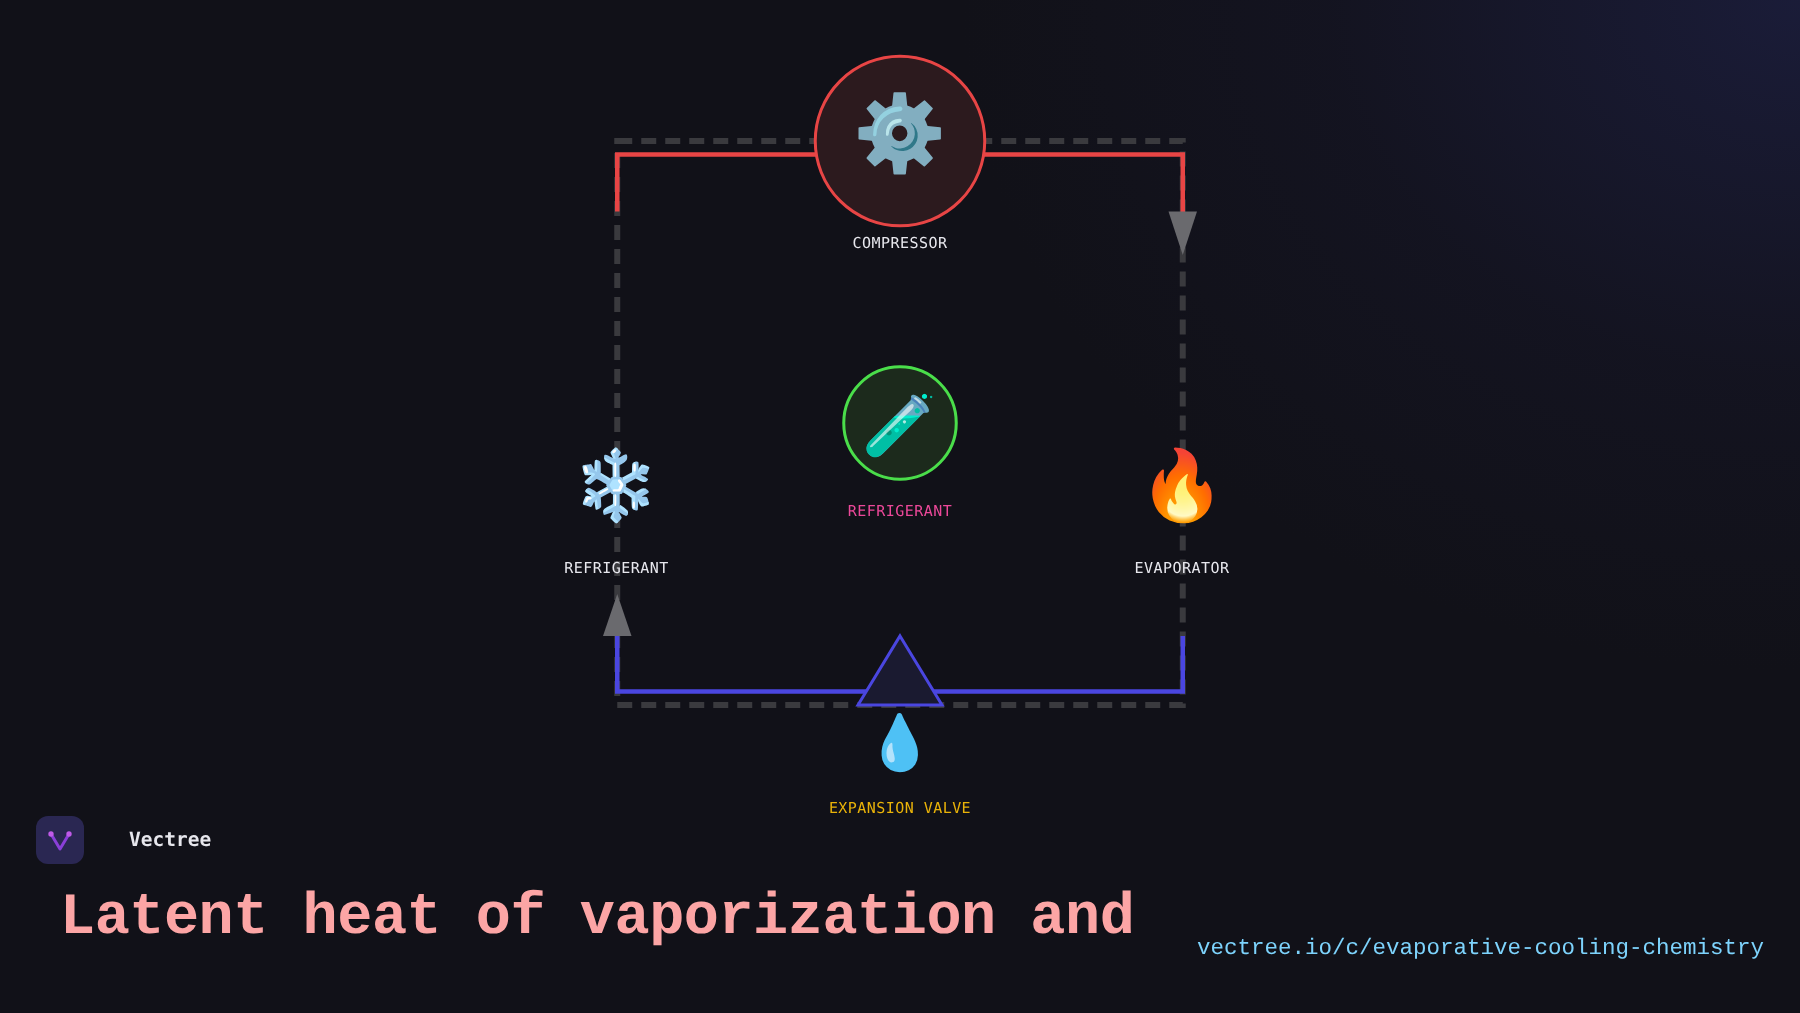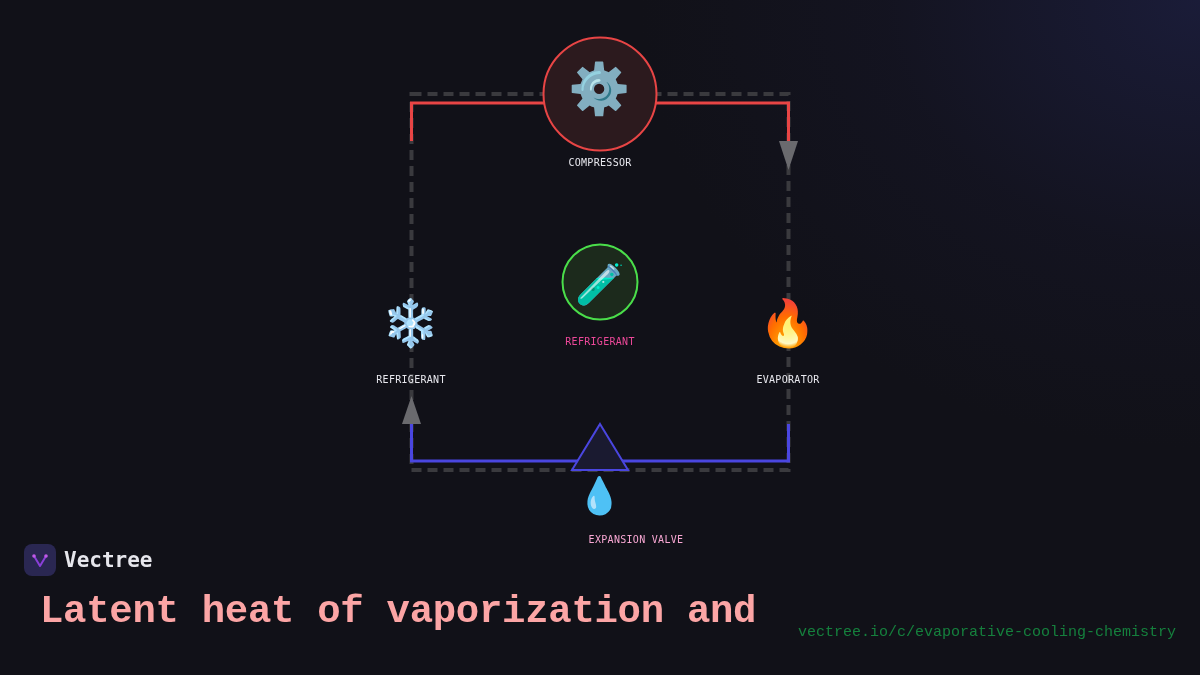--- a/index.html
+++ b/index.html
@@ -12,46 +12,46 @@
       position: absolute; inset: 0;
       background: radial-gradient(ellipse 700px 560px at 1200px 0px, rgba(28,30,62,0.85) 0%, rgba(22,22,40,0.5) 45%, rgba(17,17,24,0) 80%);
       pointer-events: none;
     }
     svg.diagram { position: absolute; left: 0; top: 0; }
     .node-label {
       position: absolute; transform: translateX(-50%);
       font-size: 10px; color: #e8e8ee; letter-spacing: 0.3px; white-space: nowrap;
     }
     .node-label.green { color: #ec4899; }
-    .node-label.muted { color: #f9a8d4; margin-left: 36px; }
+    .node-label.muted { color: #eab308; }
     .emoji {
       position: absolute; transform: translate(-50%, -50%);
       font-size: 46px; line-height: 1;
       font-family: "DejaVu Sans", sans-serif;
     }
     .brand {
       position: absolute; left: 24px; top: 544px; display: flex; align-items: center; gap: 8px;
     }
     .brand-logo {
       width: 32px; height: 32px; border-radius: 8px; background: #2a2752;
       display: flex; align-items: center; justify-content: center;
     }
     .brand-name {
-      font-family: "DejaVu Sans Mono", monospace; font-weight: bold; font-size: 21px; color: #e6e6ec;
+      font-family: "DejaVu Sans Mono", monospace; font-weight: bold; font-size: 13px; color: #e6e6ec; margin-left: 22px;
     }
     .title {
       position: absolute; left: 24px; top: 580px; margin: 16px;
       font-family: "Liberation Mono", "DejaVu Sans Mono", monospace;
       font-weight: bold; font-size: 39px; line-height: 33px; color: #fca5a5;
       letter-spacing: -0.3px;
     }
     .url {
       position: absolute; right: 24px; top: 624px;
       font-family: "Liberation Mono", "DejaVu Sans Mono", monospace;
-      font-size: 15px; color: #15803d;
+      font-size: 15px; color: #7dd3fc;
     }
   </style>
 </head>
 <body>
 
 <div class="bg-glow"></div>
 
 <svg class="diagram" width="1200" height="675">
 
   <rect x="411.5" y="94" width="377" height="376" fill="none" stroke="#3a3a3e" stroke-width="4" stroke-dasharray="10 6"></rect>

